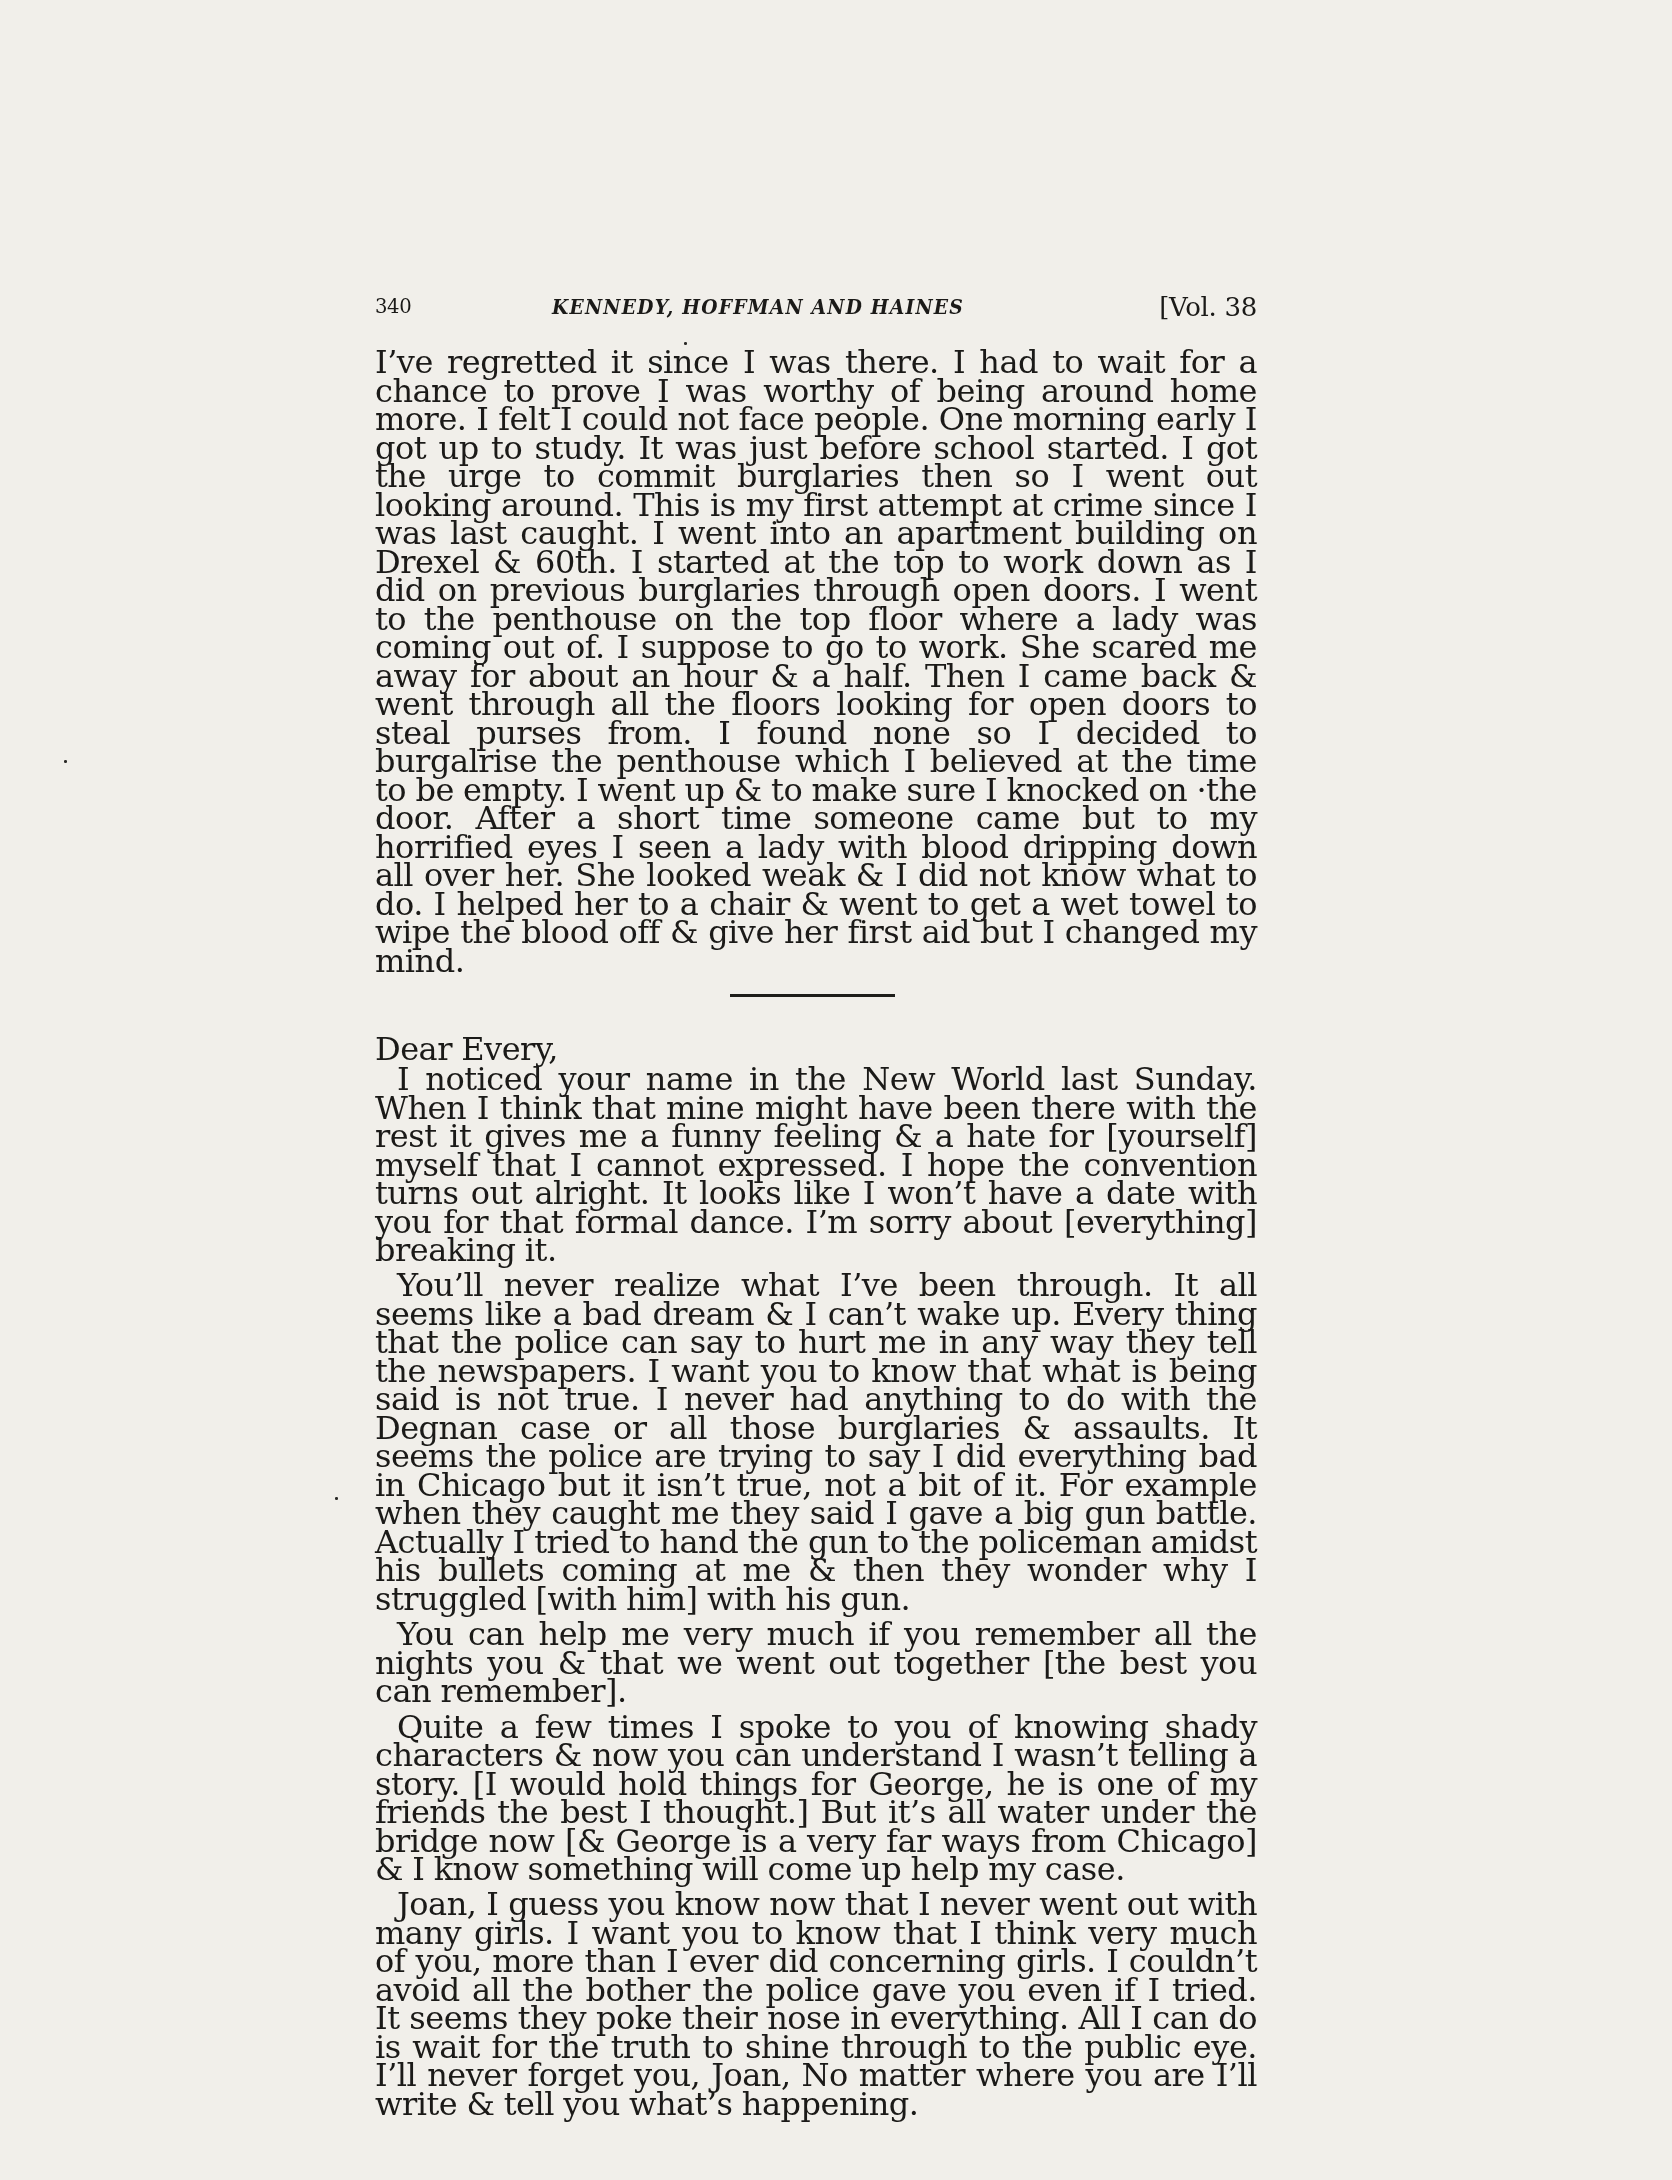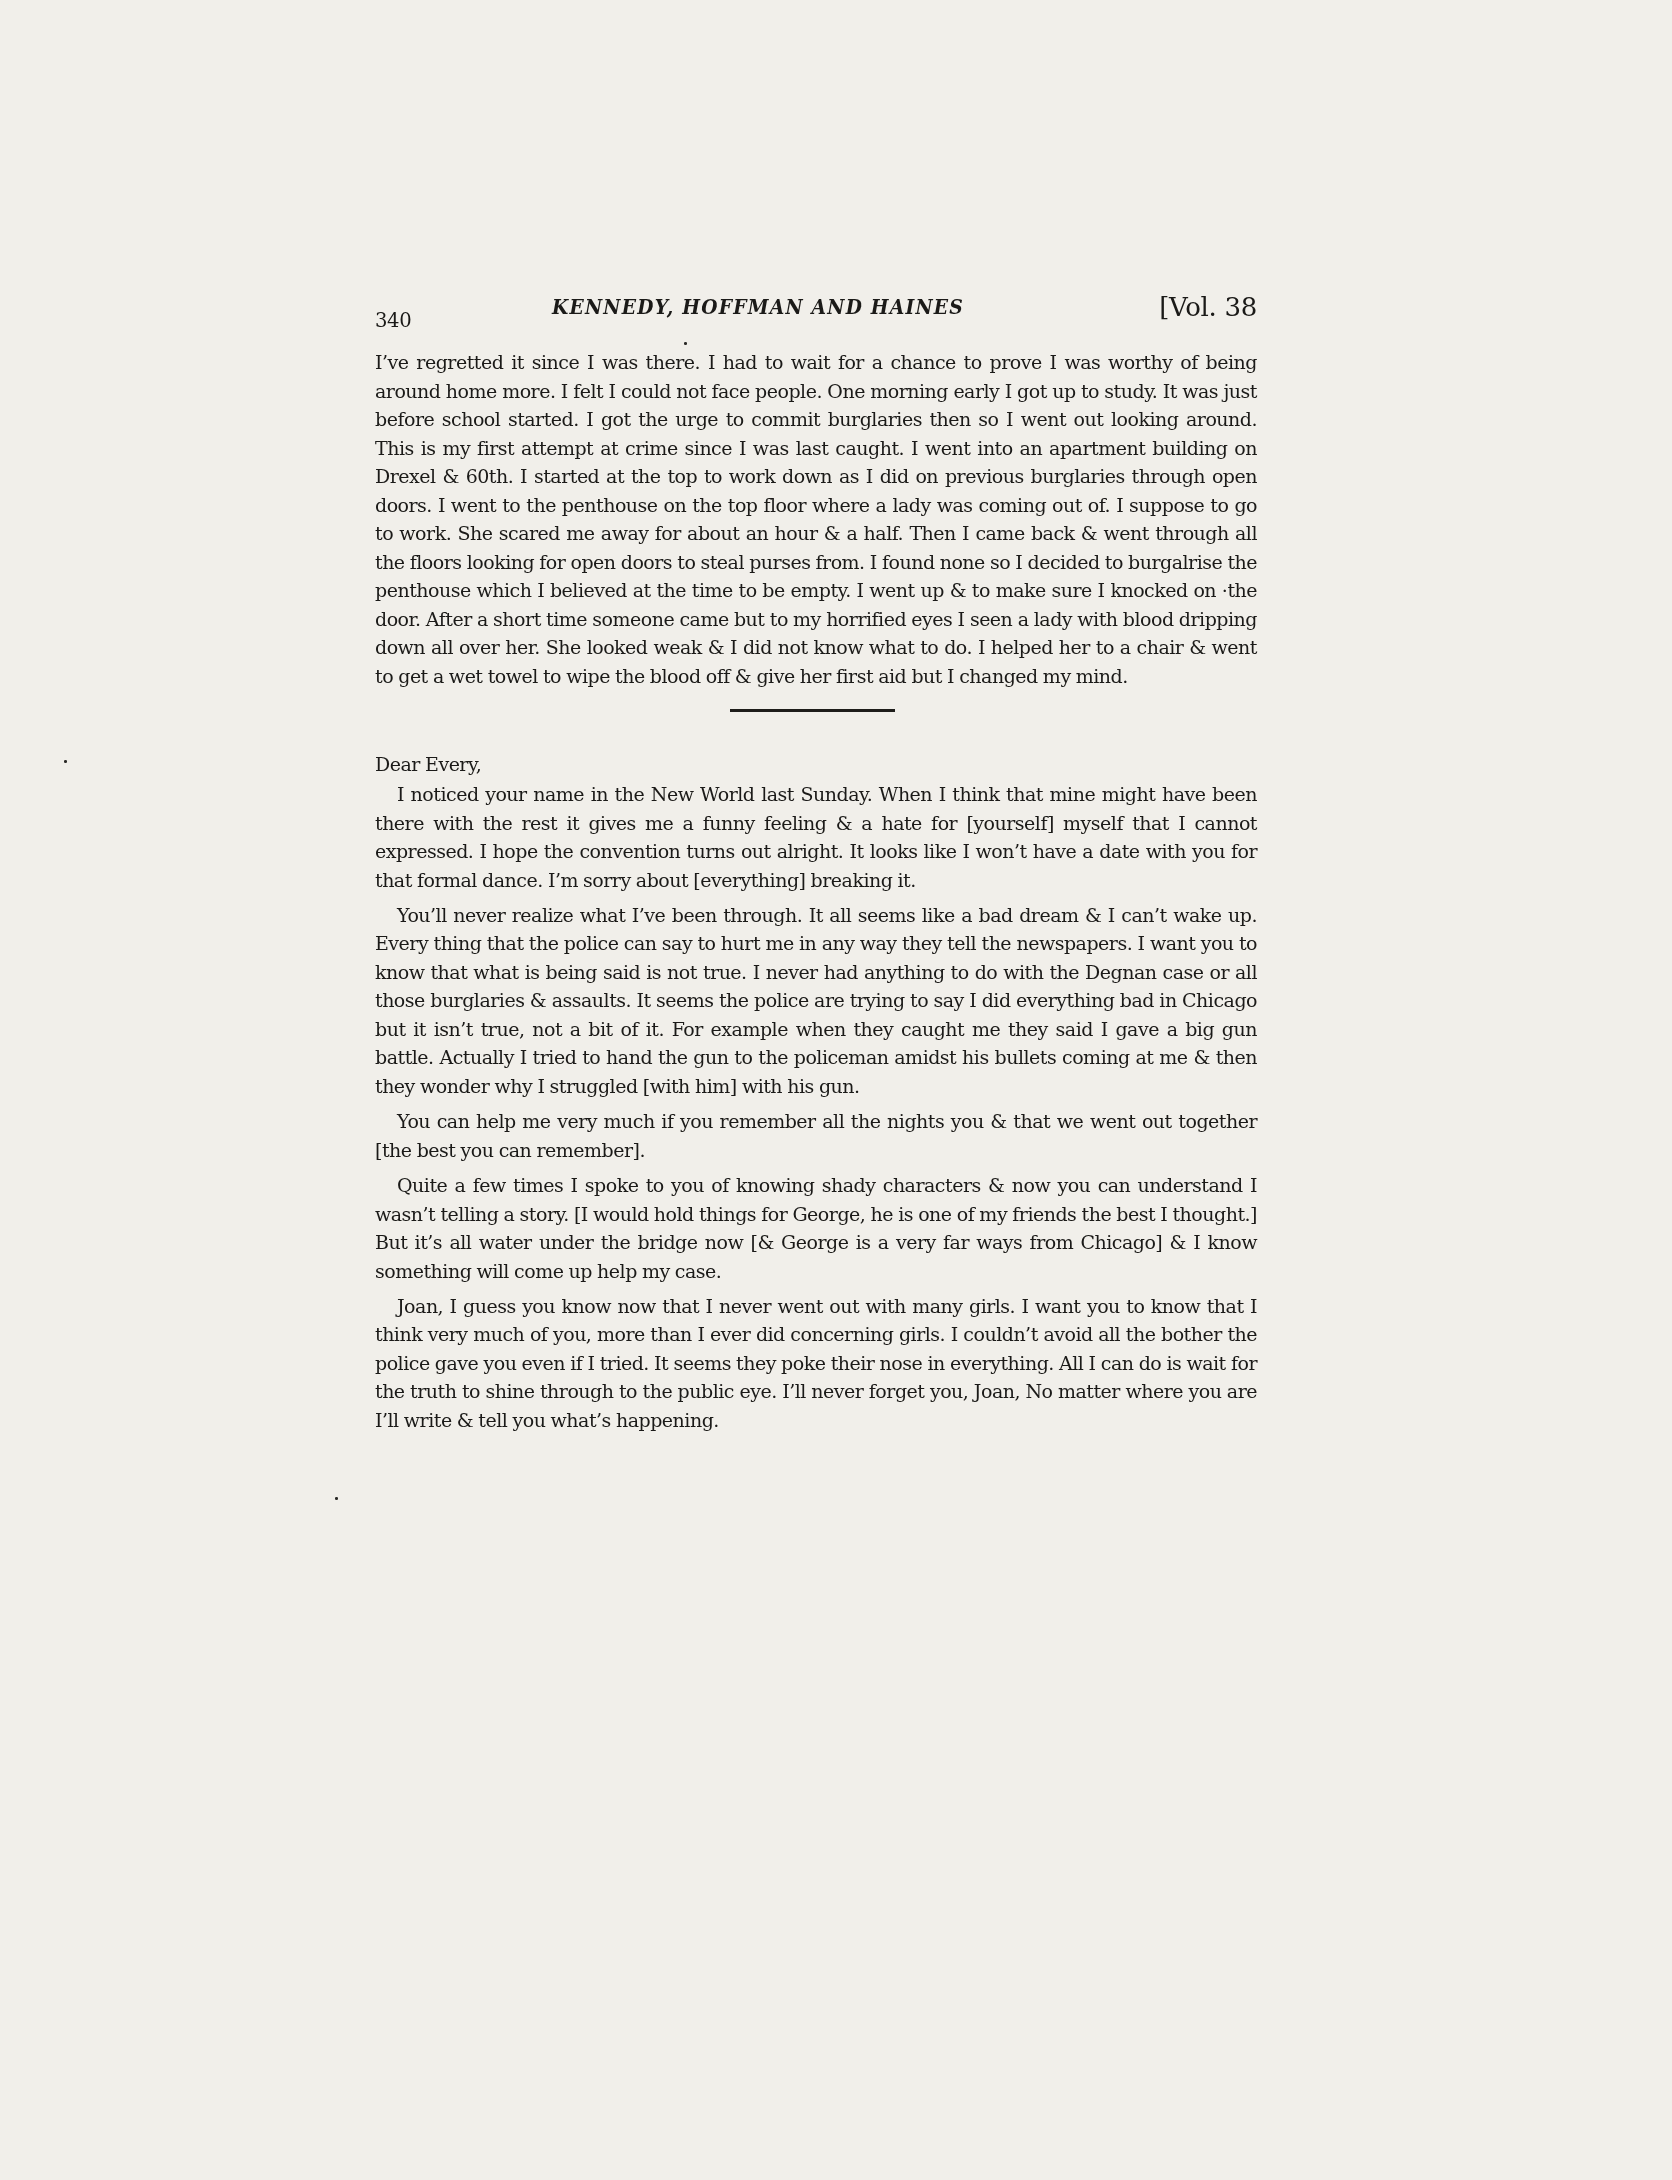--- a/index.html
+++ b/index.html
@@ -26,21 +26,20 @@
       height: 34px;
       font-size: 20.4px;
       line-height: 34px;
     }
     .page-number {
       position: absolute;
       left: 0;
       top: 0;
       font-size: 19.6px;
       letter-spacing: -0.4px;
-      margin-top: 14px;
     }
     .header-title {
       position: absolute;
       left: 177px;
       top: 0;
       font-style: italic;
       font-weight: bold;
       font-size: 20.4px;
       letter-spacing: 1.3px;
       transform: scaleX(0.92);
@@ -54,21 +53,21 @@
       letter-spacing: -0.3px;
     }
     .stray-dot {
       position: absolute;
       width: 2.6px;
       height: 2.6px;
       background: #2a2926;
       border-radius: 50%;
     }
     .body-text {
-      font-size: 19px;
+      font-size: 32px;
       line-height: 28.5px;
       text-align: justify;
       letter-spacing: -0.5px;
       word-spacing: -0.4px;
     }
     .body-text p {
       margin: 0;
     }
     .first-block {
       margin-top: 24px;

